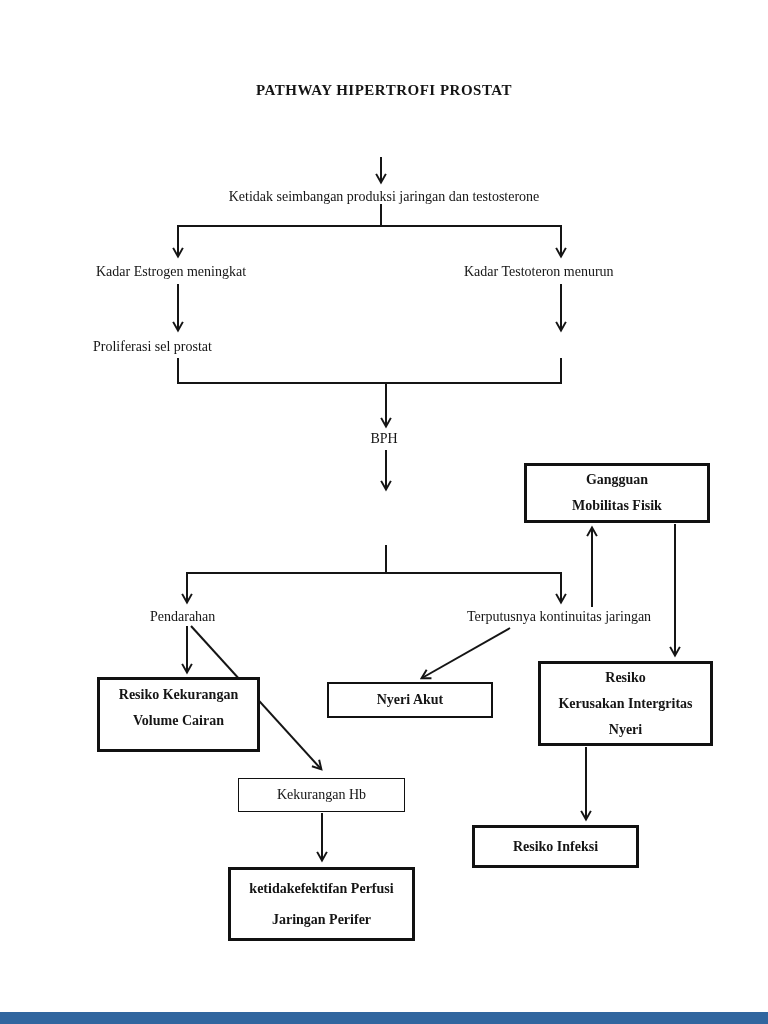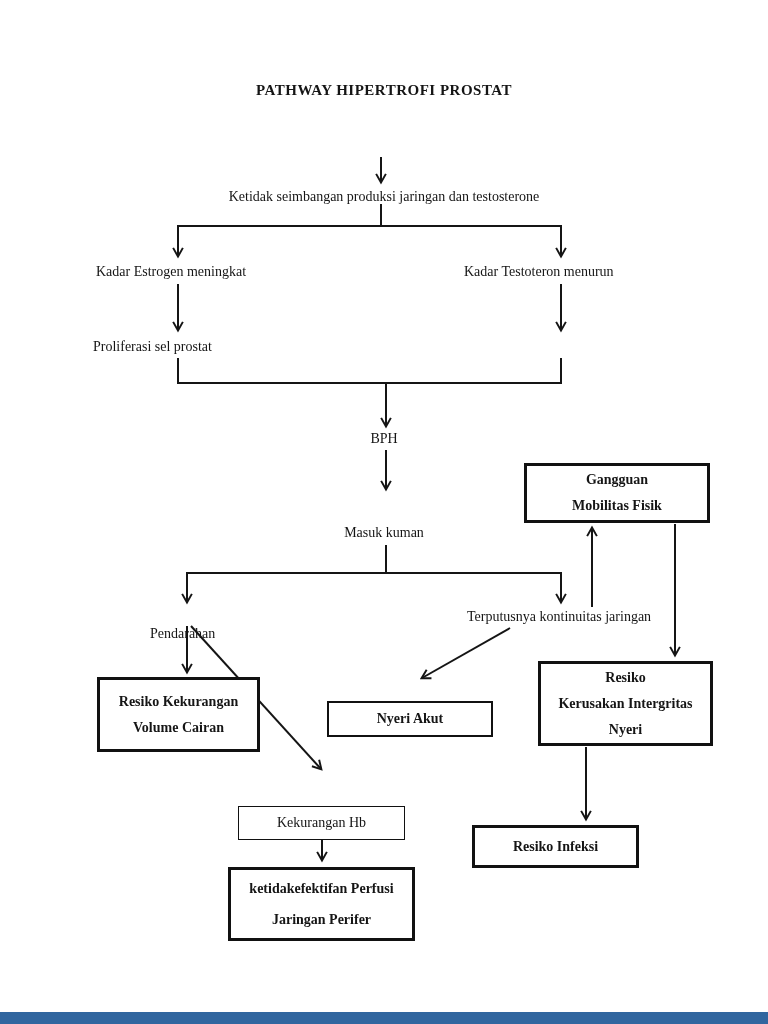--- a/index.html
+++ b/index.html
@@ -12,23 +12,23 @@
   .stage{position:absolute;left:0;top:0;width:768px;height:776px;}
   .lbl{position:absolute;font-size:14px;white-space:nowrap;line-height:15px;text-align:right;}
   .ctr{left:0;width:768px;text-align:center;}
   .title{font-weight:bold;font-size:15px;letter-spacing:0.5px;}
   .box{
     position:absolute;box-sizing:border-box;border:3px solid #111;
     display:flex;flex-direction:column;align-items:center;justify-content:center;
     text-align:center;font-weight:bold;font-size:14px;background:#fff;
   }
   .box .ln{display:block;line-height:26px;white-space:nowrap;}
-  .box.thin{border-width:2px;margin-top:19px;}
-  .box.hair{border-width:1px;font-weight:normal;margin-top:28px;}
-  .box.topalign{justify-content:flex-start;padding-top:9px;}
+  .box.thin{border-width:2px;}
+  .box.hair{border-width:1px;font-weight:normal;}
+  .box.topalign{justify-content:flex-start;padding-top:2px;}
   .box.wideLines .ln{line-height:31px;}
   svg.connectors{position:absolute;left:0;top:0;pointer-events:none;}
   .bottom-bar{position:absolute;left:0;top:1012px;width:768px;height:12px;background:var(--bar,#31669f);}
 </style>
 </head>
 <body style="background: rgb(255, 255, 255); color: rgb(21, 21, 21);">
 
 <div class="stage">
 
   <svg class="connectors" width="768" height="1024" viewBox="0 0 768 1024">
@@ -85,23 +85,22 @@
   <div class="lbl" style="left:96px;top:264px">Kadar Estrogen meningkat</div>
 
   <div class="lbl" style="left:464px;top:264px">Kadar Testoteron menurun</div>
 
   <div class="lbl" style="left:93px;top:339px">Proliferasi sel prostat</div>
 
 
   <div class="lbl ctr" style="top:431px">BPH</div>
 
 
-  <div class="lbl ctr" style="top:525px">Masuk kuman</div>
 
-  <div class="lbl" style="left:150px;top:626px">Pendarahan</div>
+  <div class="lbl" style="left:150px;top:609px">Pendarahan</div>
 
   <div class="lbl" style="left:467px;top:609px">Terputusnya kontinuitas jaringan</div>
 
   <div class="box" style="left:524px;top:463px;width:186px;height:60px">
     <span class="ln">Gangguan</span>
     <span class="ln">Mobilitas Fisik</span>
   </div>
 
   <div class="box topalign" style="left:97px;top:677px;width:163px;height:75px">
     <span class="ln">Resiko Kekurangan</span>

